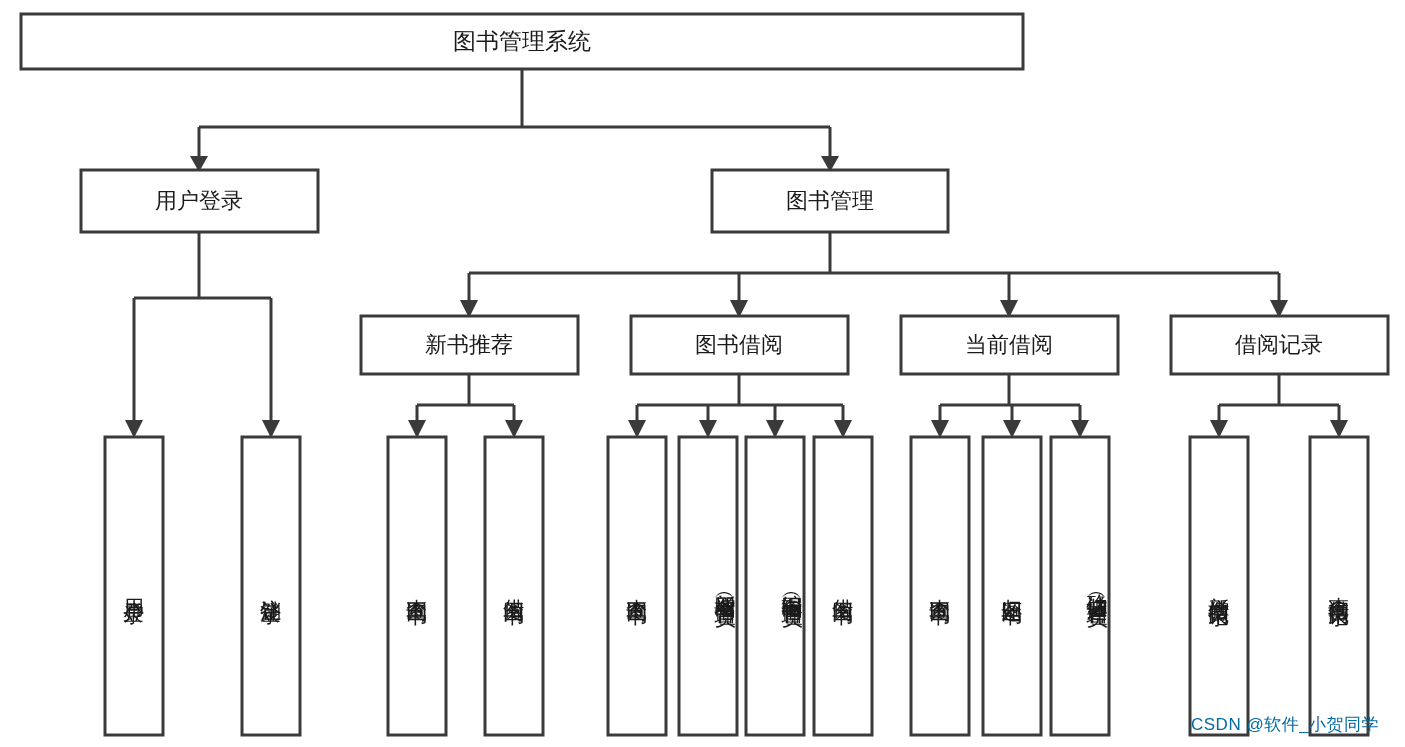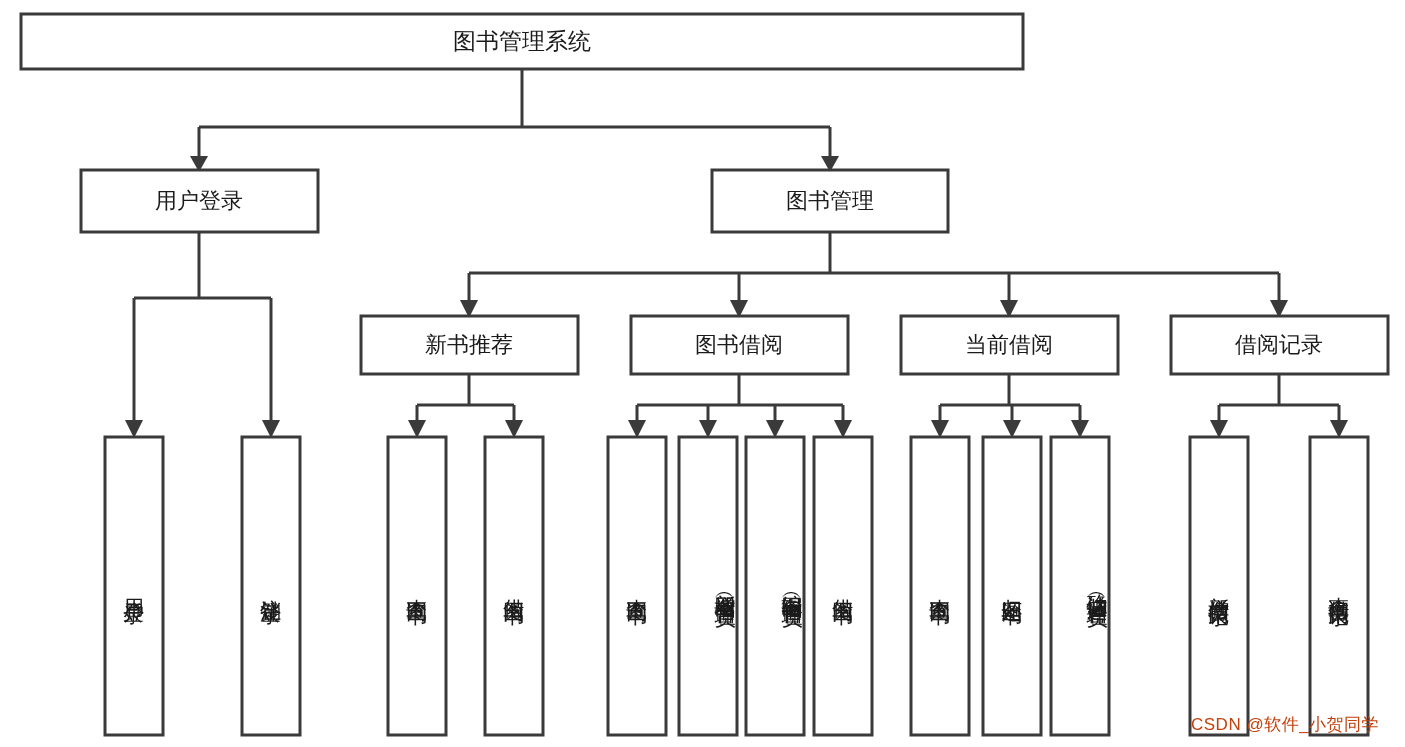--- a/index.html
+++ b/index.html
@@ -64,21 +64,21 @@
     justify-content: center;
     white-space: nowrap;
     pointer-events: none;
   }
   .watermark {
     position: absolute;
     left: 1191px;
     top: 713px;
     font-family: "Liberation Sans", "DejaVu Sans", sans-serif;
     font-size: 17px;
-    color: #c2410c;
+    color: #0369a1;
     white-space: nowrap;
     letter-spacing: 0.5px;
   }
 </style>
 </head>
 <body>
 
 <div id="diagram-root">
 
   <svg class="diagram-canvas" viewBox="0 0 1405 747">

